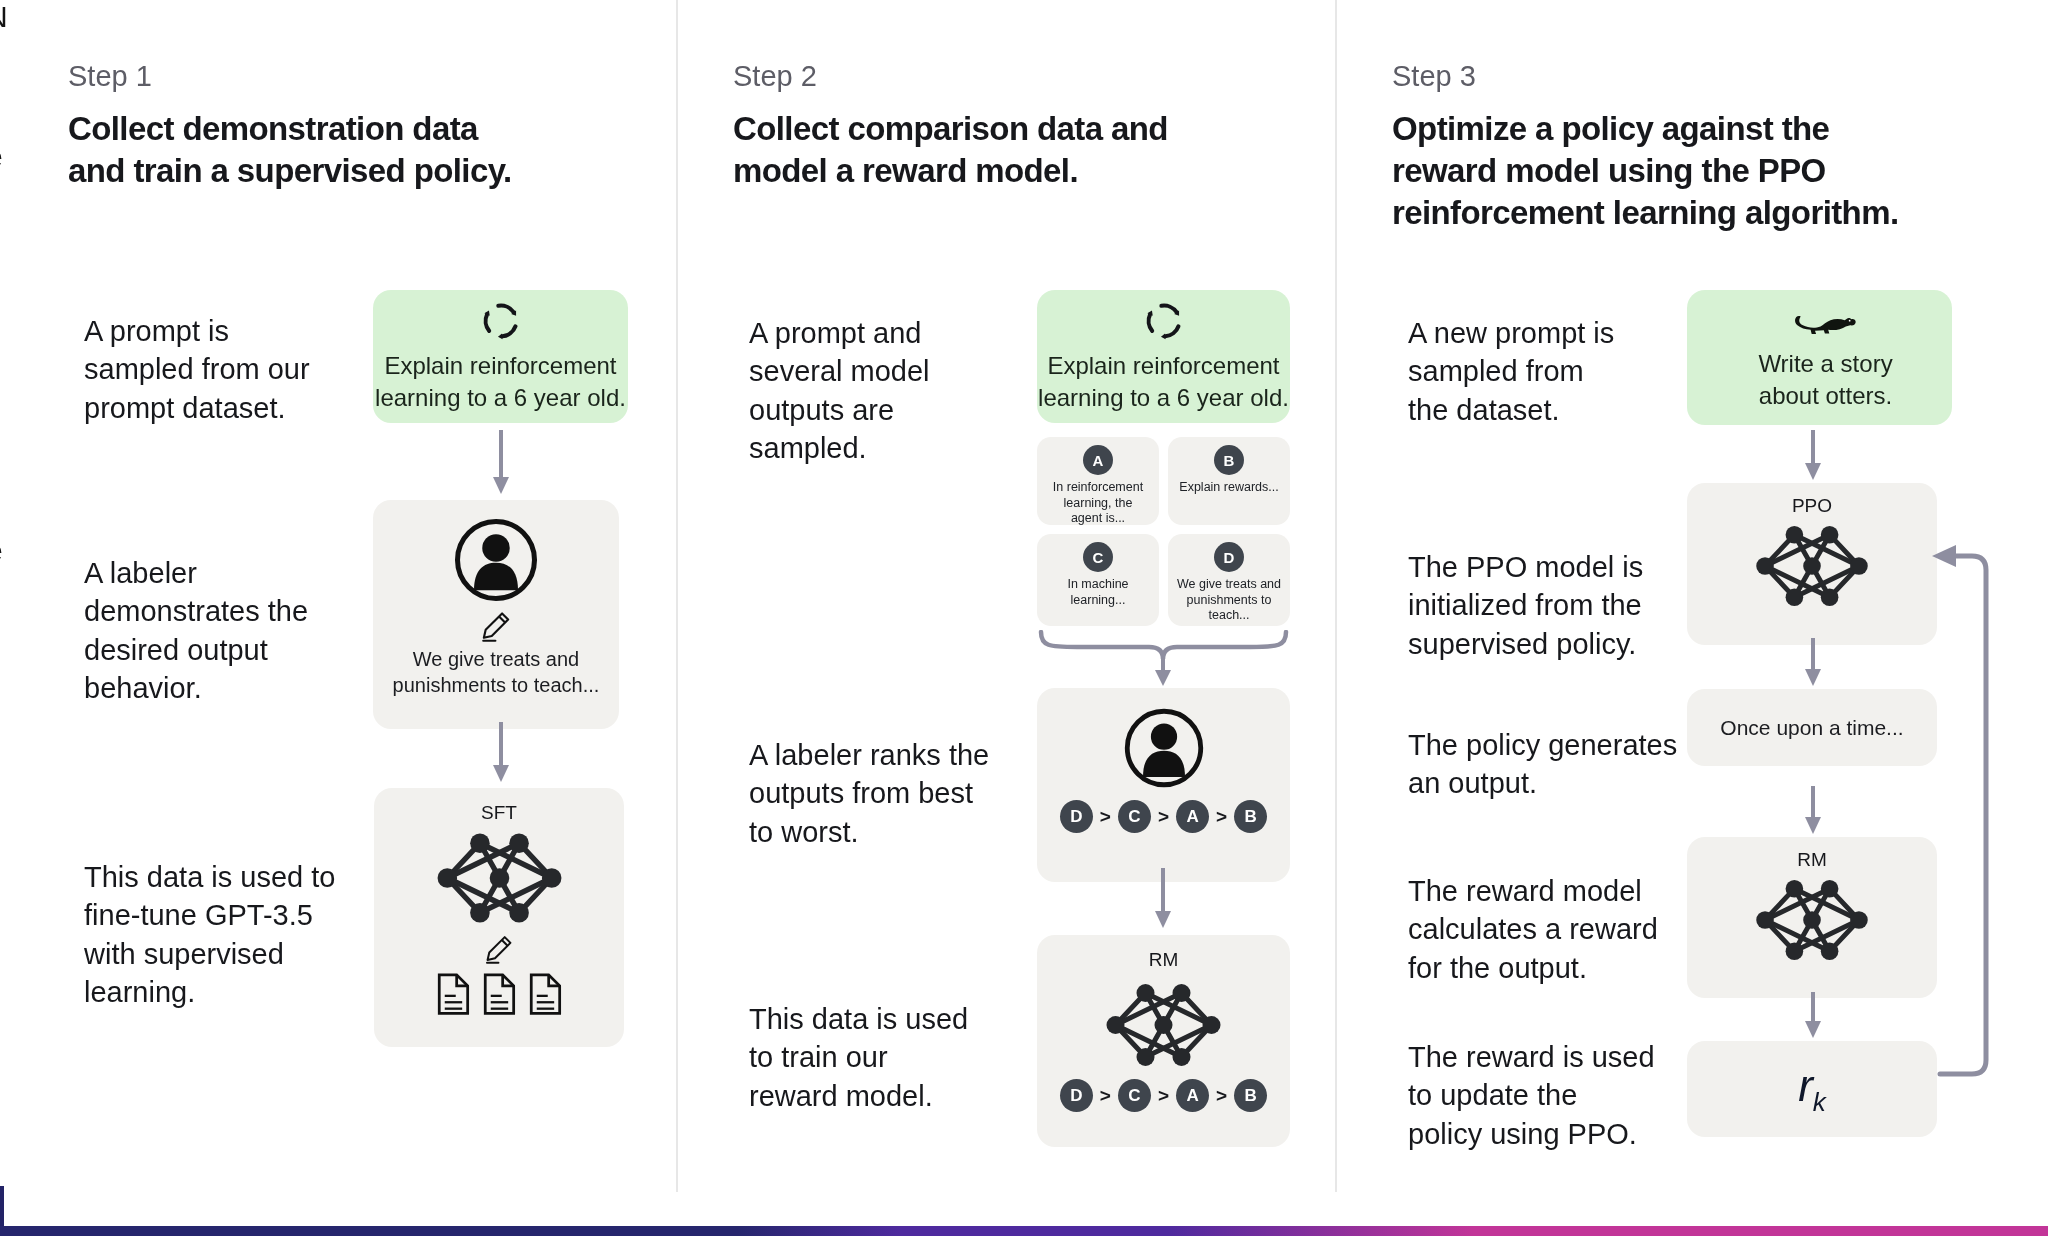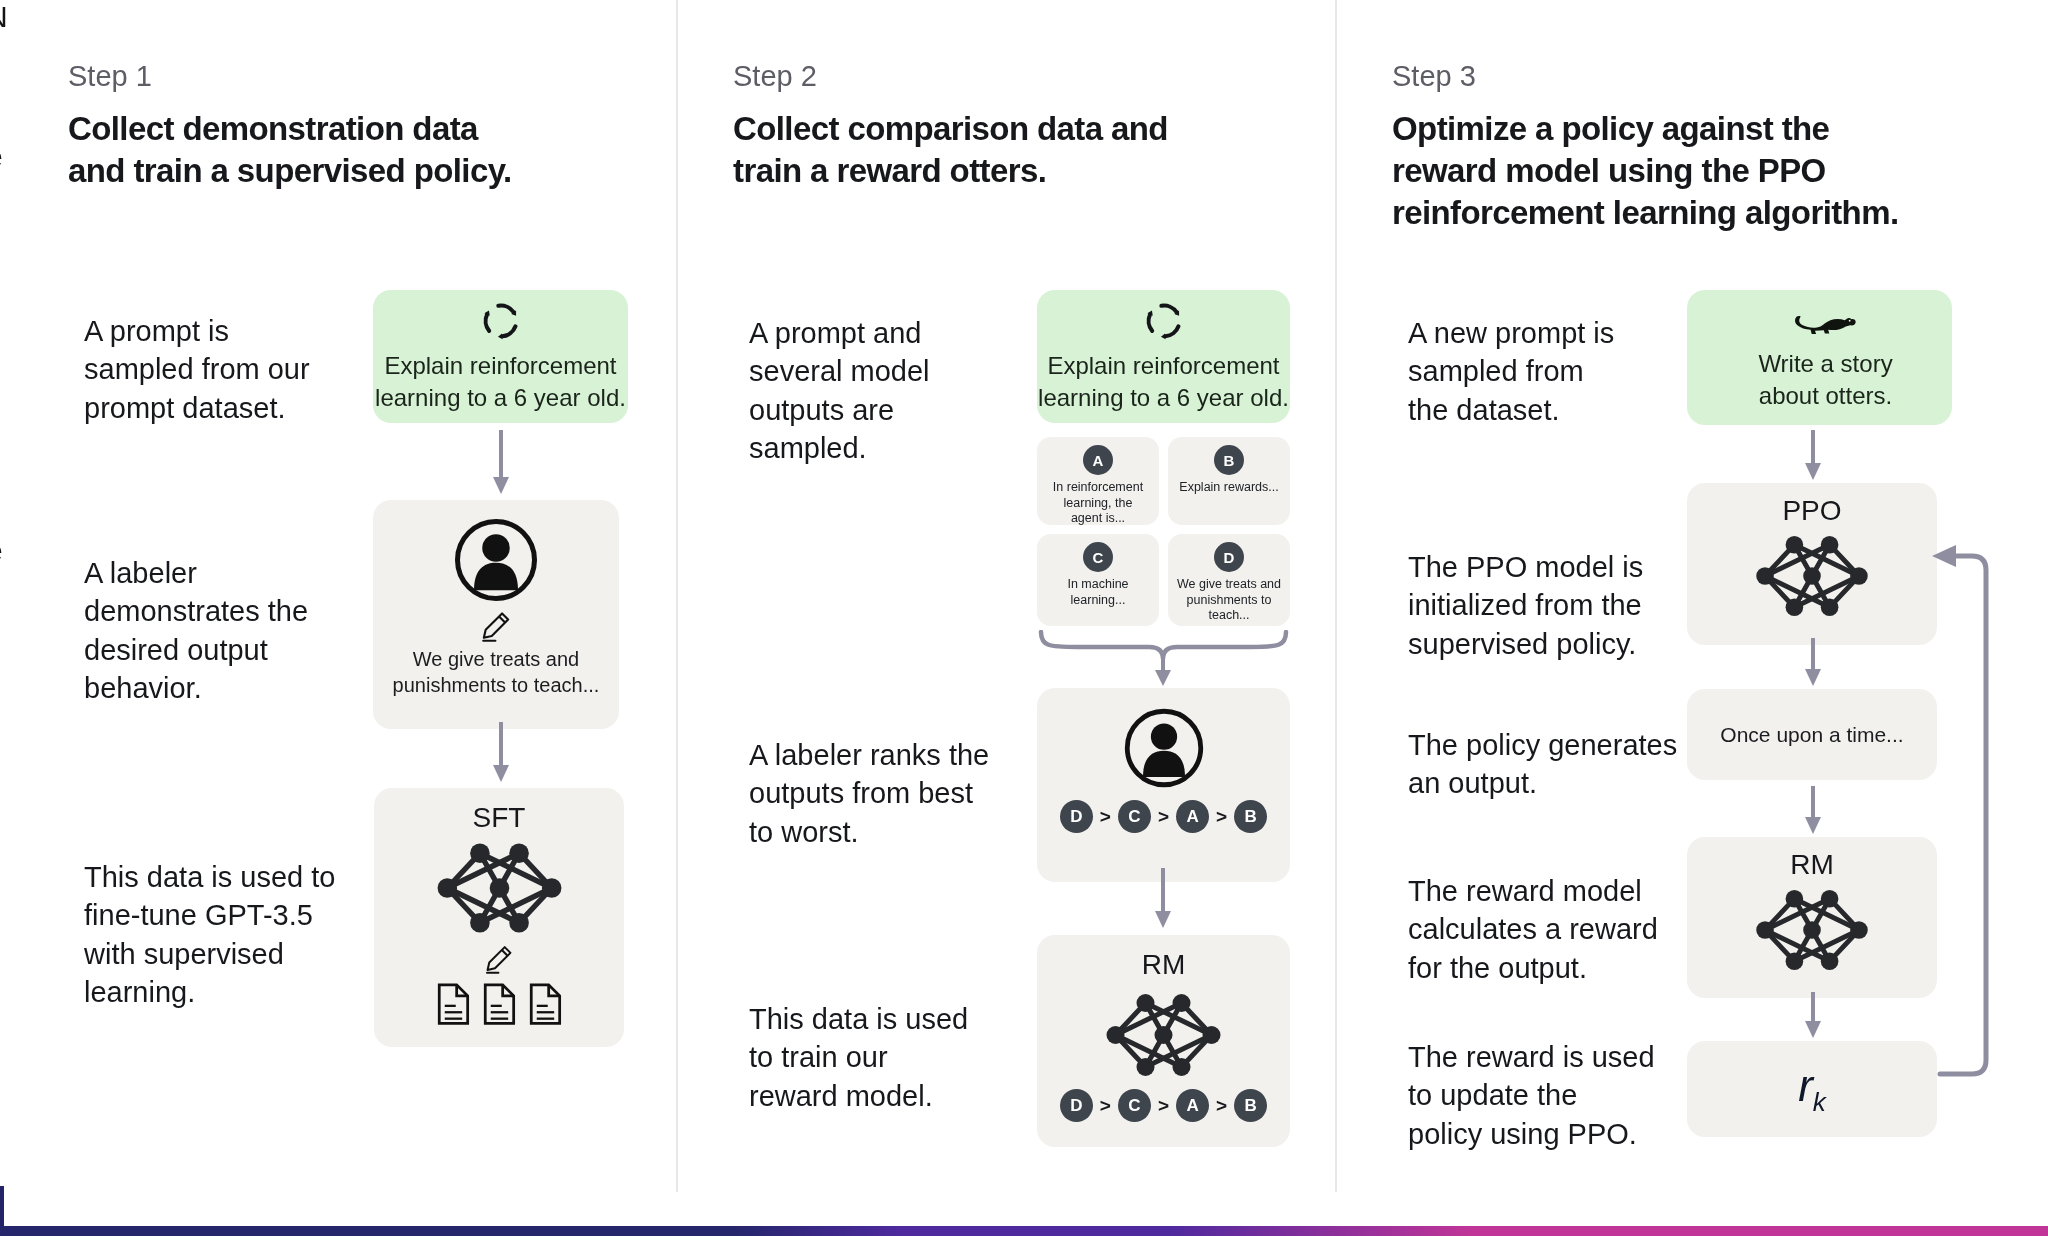--- a/index.html
+++ b/index.html
@@ -8,21 +8,21 @@
   .divider{position:absolute;top:0;width:2px;height:1192px;background:var(--divider,#e7e7e7);}
   .step-label{position:absolute;font-size:29px;color:var(--step-gray,#5d5d66);margin:0;}
   .heading{position:absolute;font-size:33px;font-weight:bold;line-height:1.28;letter-spacing:-0.6px;
            color:var(--ink,#17181c);white-space:pre-line;margin:0;}
   .para{position:absolute;font-size:29px;line-height:1.32;color:var(--ink,#17181c);white-space:pre-line;margin:16px;}
   .gbox{position:absolute;background:var(--prompt-green,#d7f2d4);border-radius:18px;
         display:flex;flex-direction:column;align-items:center;justify-content:center;gap:7px;text-align:center;}
   .gbox .btext{font-size:24px;line-height:1.32;color:#1a241b;white-space:pre-line;}
   .xbox{position:absolute;background:var(--box-gray,#f2f1ee);border-radius:18px;
         display:flex;flex-direction:column;align-items:center;text-align:center;}
-  .box-label{font-size:28px;color:var(--ink,#17181c);}
+  .box-label{font-size:19px;color:var(--ink,#17181c);}
   .btext-sm{font-size:20px;line-height:1.3;color:#1c1d21;white-space:pre-line;}
   .arrow{position:absolute;}
   .cellgrid{position:absolute;display:grid;grid-template-columns:122px 122px;grid-template-rows:88px 92px;gap:9px;}
   .cell{background:var(--box-gray,#f2f1ee);border-radius:14px;display:flex;flex-direction:column;
         align-items:center;padding-top:8px;gap:5px;box-sizing:border-box;}
   .ctext{font-size:12.5px;line-height:1.25;text-align:center;color:#202328;white-space:pre-line;}
   .badge{width:30px;height:30px;border-radius:50%;background:var(--badge,#3f454d);color:#fff;
          font-weight:bold;font-size:15px;display:flex;align-items:center;justify-content:center;flex:0 0 auto;}
   .rank-row{display:flex;align-items:center;gap:7px;}
   .rbadge{width:33px;height:33px;border-radius:50%;background:var(--badge,#3f454d);color:#fff;
@@ -190,21 +190,21 @@
               <line x1="11" y1="33" x2="30" y2="33"></line>
               <line x1="11" y1="40" x2="30" y2="40"></line>
             </g>
         </svg>
       </span>
     </span>
   </div>
 
   <p class="step-label" style="left:733px;top:60px;">Step 2</p>
   <h2 class="heading" style="left:733px;top:108px;width:520px;">Collect comparison data and
-train a reward otters.</h2>
+model a reward model.</h2>
 
   <p class="para" style="left:733px;top:298px;width:290px;">A prompt and
 several model
 outputs are
 sampled.</p>
 
   <div class="gbox" style="left:1037px;top:290px;width:253px;height:133px;">
     <span>
       <svg width="44" height="44" viewBox="0 0 60 60" fill="none">
         <g stroke="#141519" stroke-width="5.5" stroke-linecap="round">
@@ -399,21 +399,21 @@
   <span class="arrow" style="left:1804px;top:638px;">
     <svg width="18" height="48" viewBox="0 0 18 48">
         <line x1="9" y1="0" x2="9" y2="32" stroke="#8e8ea0" stroke-width="4"></line>
         <polygon points="1,31 17,31 9,48" fill="#8e8ea0"></polygon>
       </svg>
   </span>
 
   <p class="para" style="left:1392px;top:710px;width:330px;">The policy generates
 an output.</p>
 
-  <div class="xbox" style="left:1687px;top:689px;width:250px;height:91px;justify-content:center;">
+  <div class="xbox" style="left:1687px;top:689px;width:250px;height:77px;justify-content:center;">
     <div class="btext-sm" style="font-size:21px;">Once upon a time...</div>
   </div>
 
   <span class="arrow" style="left:1804px;top:786px;">
     <svg width="18" height="48" viewBox="0 0 18 48">
         <line x1="9" y1="0" x2="9" y2="32" stroke="#8e8ea0" stroke-width="4"></line>
         <polygon points="1,31 17,31 9,48" fill="#8e8ea0"></polygon>
       </svg>
   </span>
 

